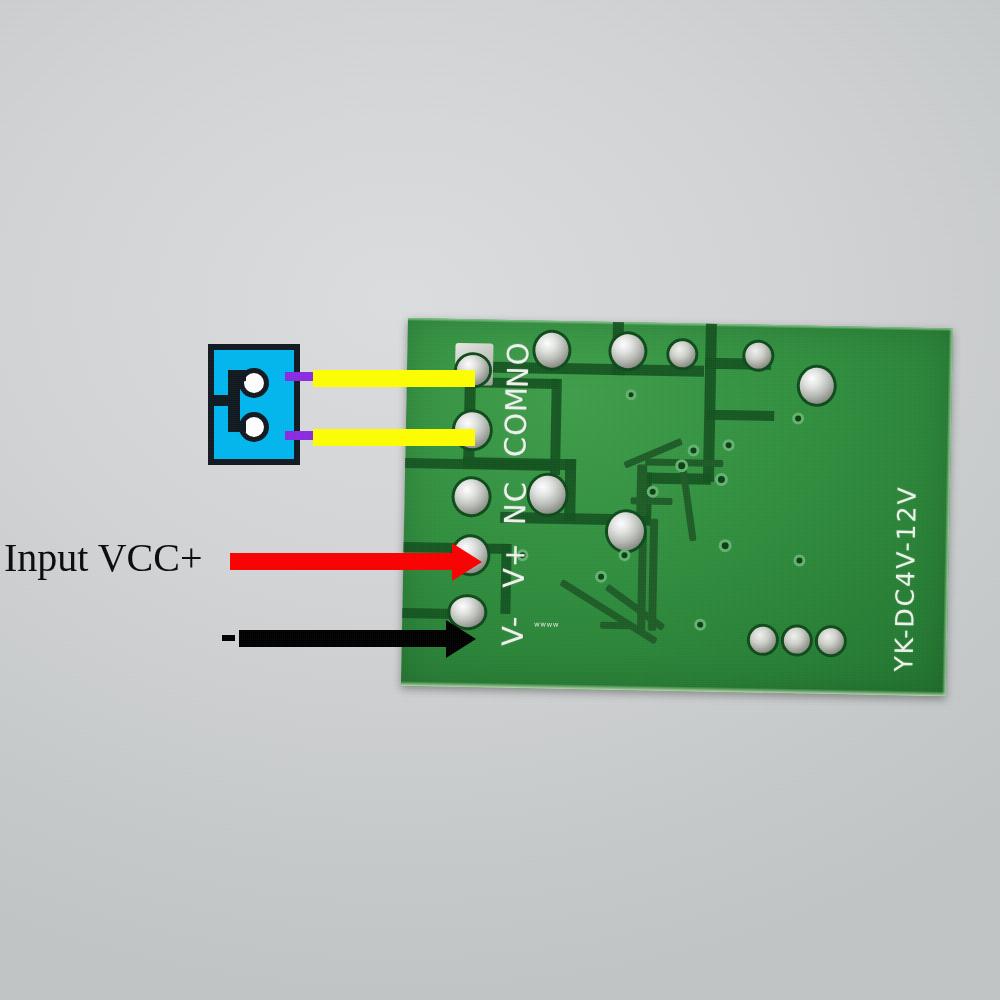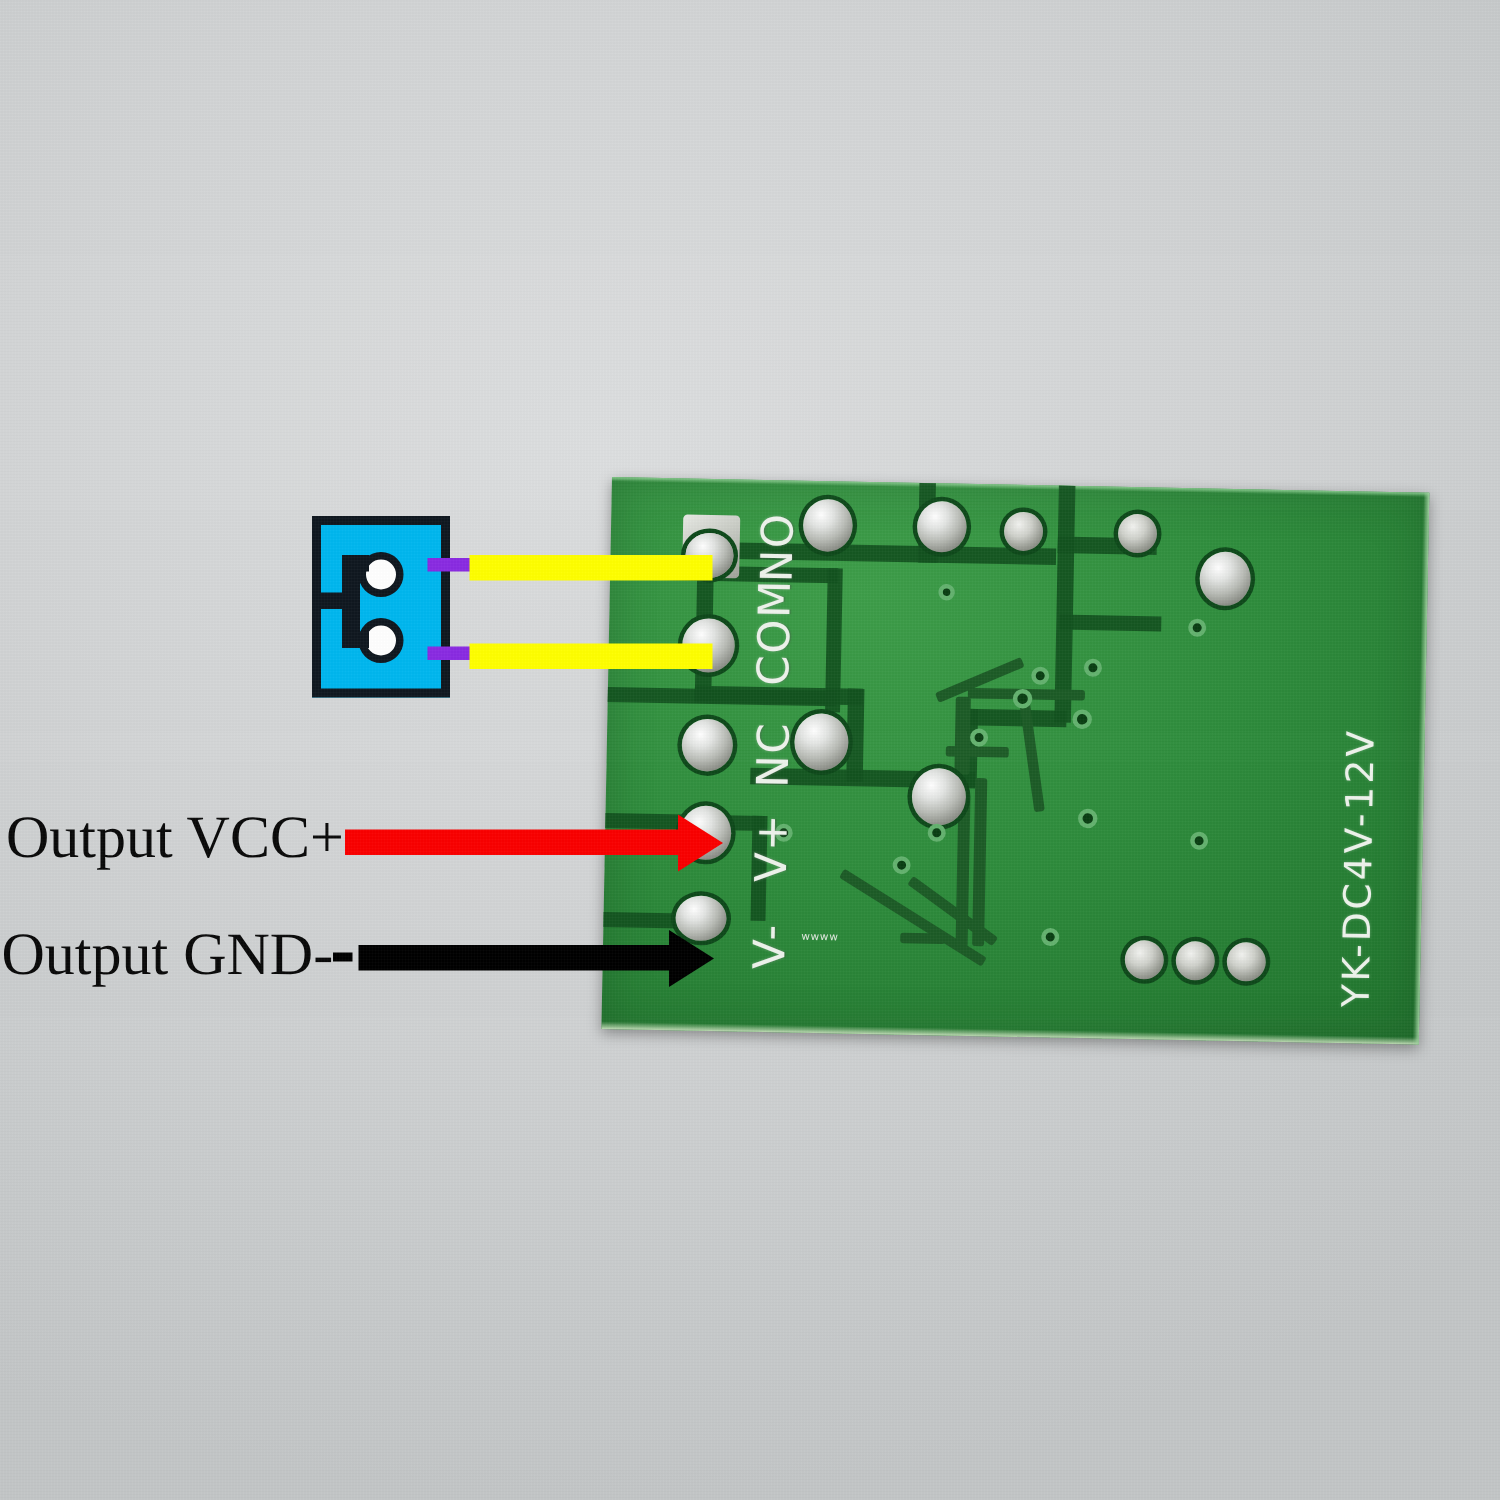--- a/index.html
+++ b/index.html
@@ -295,16 +295,15 @@
   <div class="wire-yellow" style="left:313px;top:370px;width:162px;"></div>
   <div class="wire-yellow" style="left:313px;top:429px;width:162px;"></div>
 
   <div class="arrow-line red" style="left:230px;top:553px;width:225px;"></div>
   <div class="arrow-head red" style="left:452px;top:543px;"></div>
 
   <div class="dash-stub" style="left:222px;top:635px;width:13px;"></div>
   <div class="arrow-line black" style="left:239px;top:630px;width:210px;"></div>
   <div class="arrow-head black" style="left:446px;top:620px;"></div>
 
-  <div class="label" style="left:4px;top:538px;">Output VCC+</div>
-  <div class="label" style="left:1px;top:616px;">Output GND-</div>
+  <div class="label" style="left:4px;top:538px;">Input VCC+</div>
 
 </div>
 
 </body></html>

